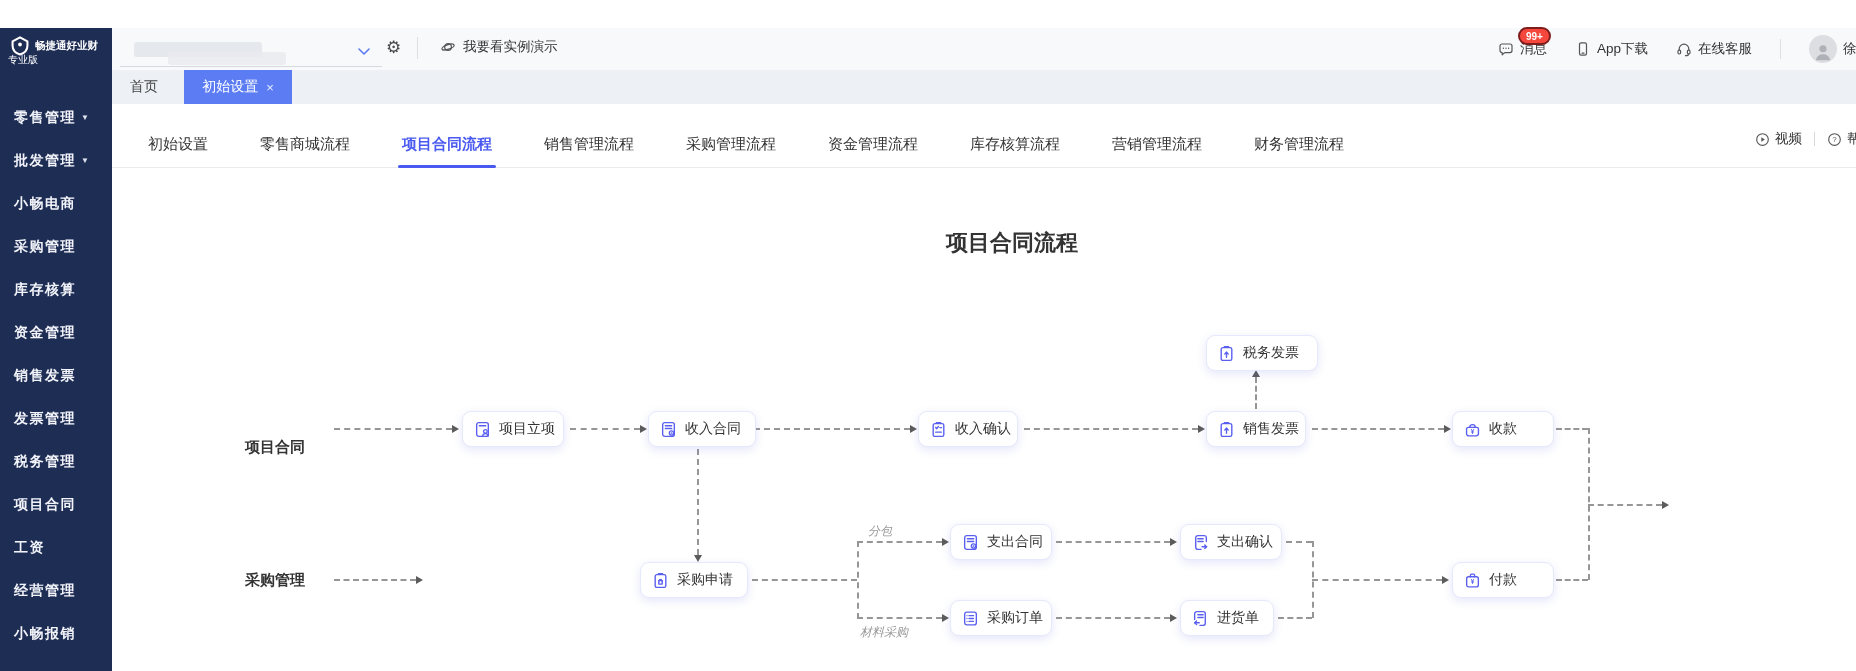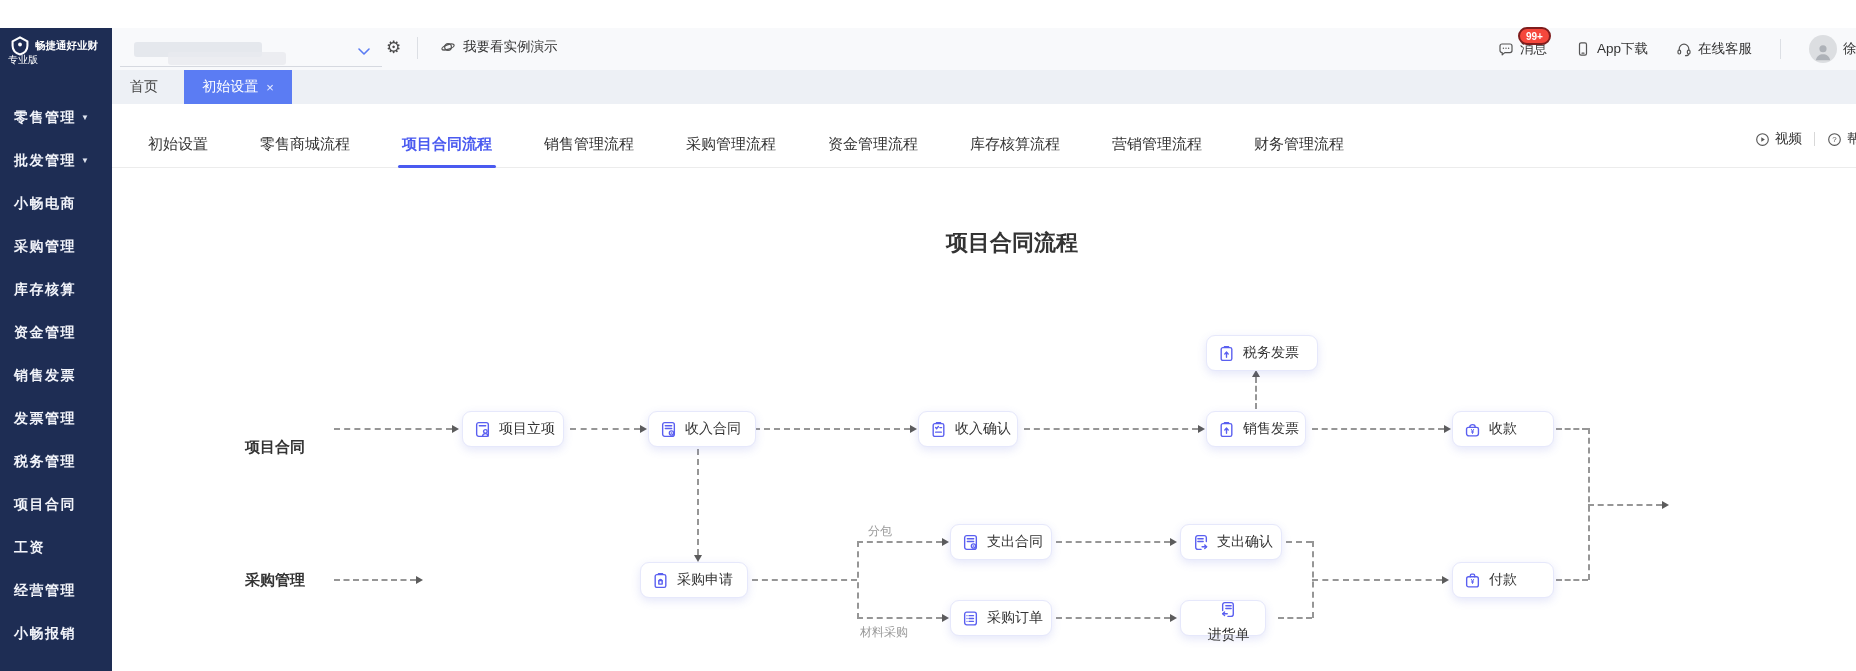--- a/index.html
+++ b/index.html
@@ -55,21 +55,21 @@
         box-shadow:0 3px 10px rgba(90,100,220,.16);white-space:nowrap;}
   .nicon{width:17px;height:17px;flex:0 0 auto;}
   .nicon *{stroke:#5a5ff0;stroke-width:1.3;fill:none;stroke-linecap:round;stroke-linejoin:round;}
   .nicon text{stroke:none;fill:#5a5ff0;font-weight:700;}
   .nicon .fdot{fill:#5a5ff0;stroke:none;}
   .e-h{position:absolute;height:0;border-top:2px dashed #969696;}
   .e-v{position:absolute;width:0;border-left:2px dashed #969696;}
   .ar{position:absolute;width:0;height:0;border-left:7px solid #5c5c5c;border-top:4px solid transparent;border-bottom:4px solid transparent;}
   .au{position:absolute;width:0;height:0;border-bottom:7px solid #5c5c5c;border-left:4px solid transparent;border-right:4px solid transparent;}
   .ad{position:absolute;width:0;height:0;border-top:7px solid #5c5c5c;border-left:4px solid transparent;border-right:4px solid transparent;}
-  .branch-label{position:absolute;font-size:12px;color:#999;}
+  .branch-label{position:absolute;font-size:12px;color:#999;font-style:italic;}
   .gi{stroke:#555;stroke-width:1.2;fill:none;stroke-linecap:round;stroke-linejoin:round;}
 </style>
 </head>
 <body>
 
 <div class="leftcol">
   <svg class="logo-ico" width="22" height="22" viewBox="0 0 16 16">
     <path d="M2.6 5.4L8 2.4l5.4 3v3.1c0 3.4-2.3 5.4-5.4 6.4-3.1-1-5.4-3-5.4-6.4z" fill="none" stroke="#fff" stroke-width="1.5" stroke-linejoin="round"></path>
     <circle cx="8" cy="7.6" r="1.4" fill="#fff"></circle>
   </svg>
@@ -353,21 +353,21 @@
   <div class="node" style="left:838px;top:496px;width:102px;">
     <svg class="nicon" viewBox="0 0 16 16">
         <rect x="2.5" y="2" width="11" height="12" rx="2"></rect>
         <path d="M6.6 5.3h4.2M6.6 8h4.2M6.6 10.7h4.2"></path>
         <circle class="fdot" cx="4.7" cy="5.3" r=".6"></circle>
         <circle class="fdot" cx="4.7" cy="8" r=".6"></circle>
         <circle class="fdot" cx="4.7" cy="10.7" r=".6"></circle>
       </svg>
     <span>采购订单</span>
   </div>
-  <div class="node" style="left:1068px;top:496px;width:86px;flex-direction:column;">
+  <div class="node" style="left:1068px;top:496px;width:94px;">
     <svg class="nicon" viewBox="0 0 16 16">
         <path d="M2.5 9V3.5a2 2 0 0 1 2-2h6a2 2 0 0 1 2 2v9a2 2 0 0 1-2 2h-3"></path>
         <path d="M5.5 4.5h5M5.5 7h5"></path>
         <path d="M6.8 12H2.6"></path>
         <path d="M4.3 10.3L2.6 12l1.7 1.7"></path>
       </svg>
     <span>进货单</span>
   </div>
   <div class="node" style="left:1340px;top:458px;width:102px;">
     <svg class="nicon" viewBox="0 0 16 16">

